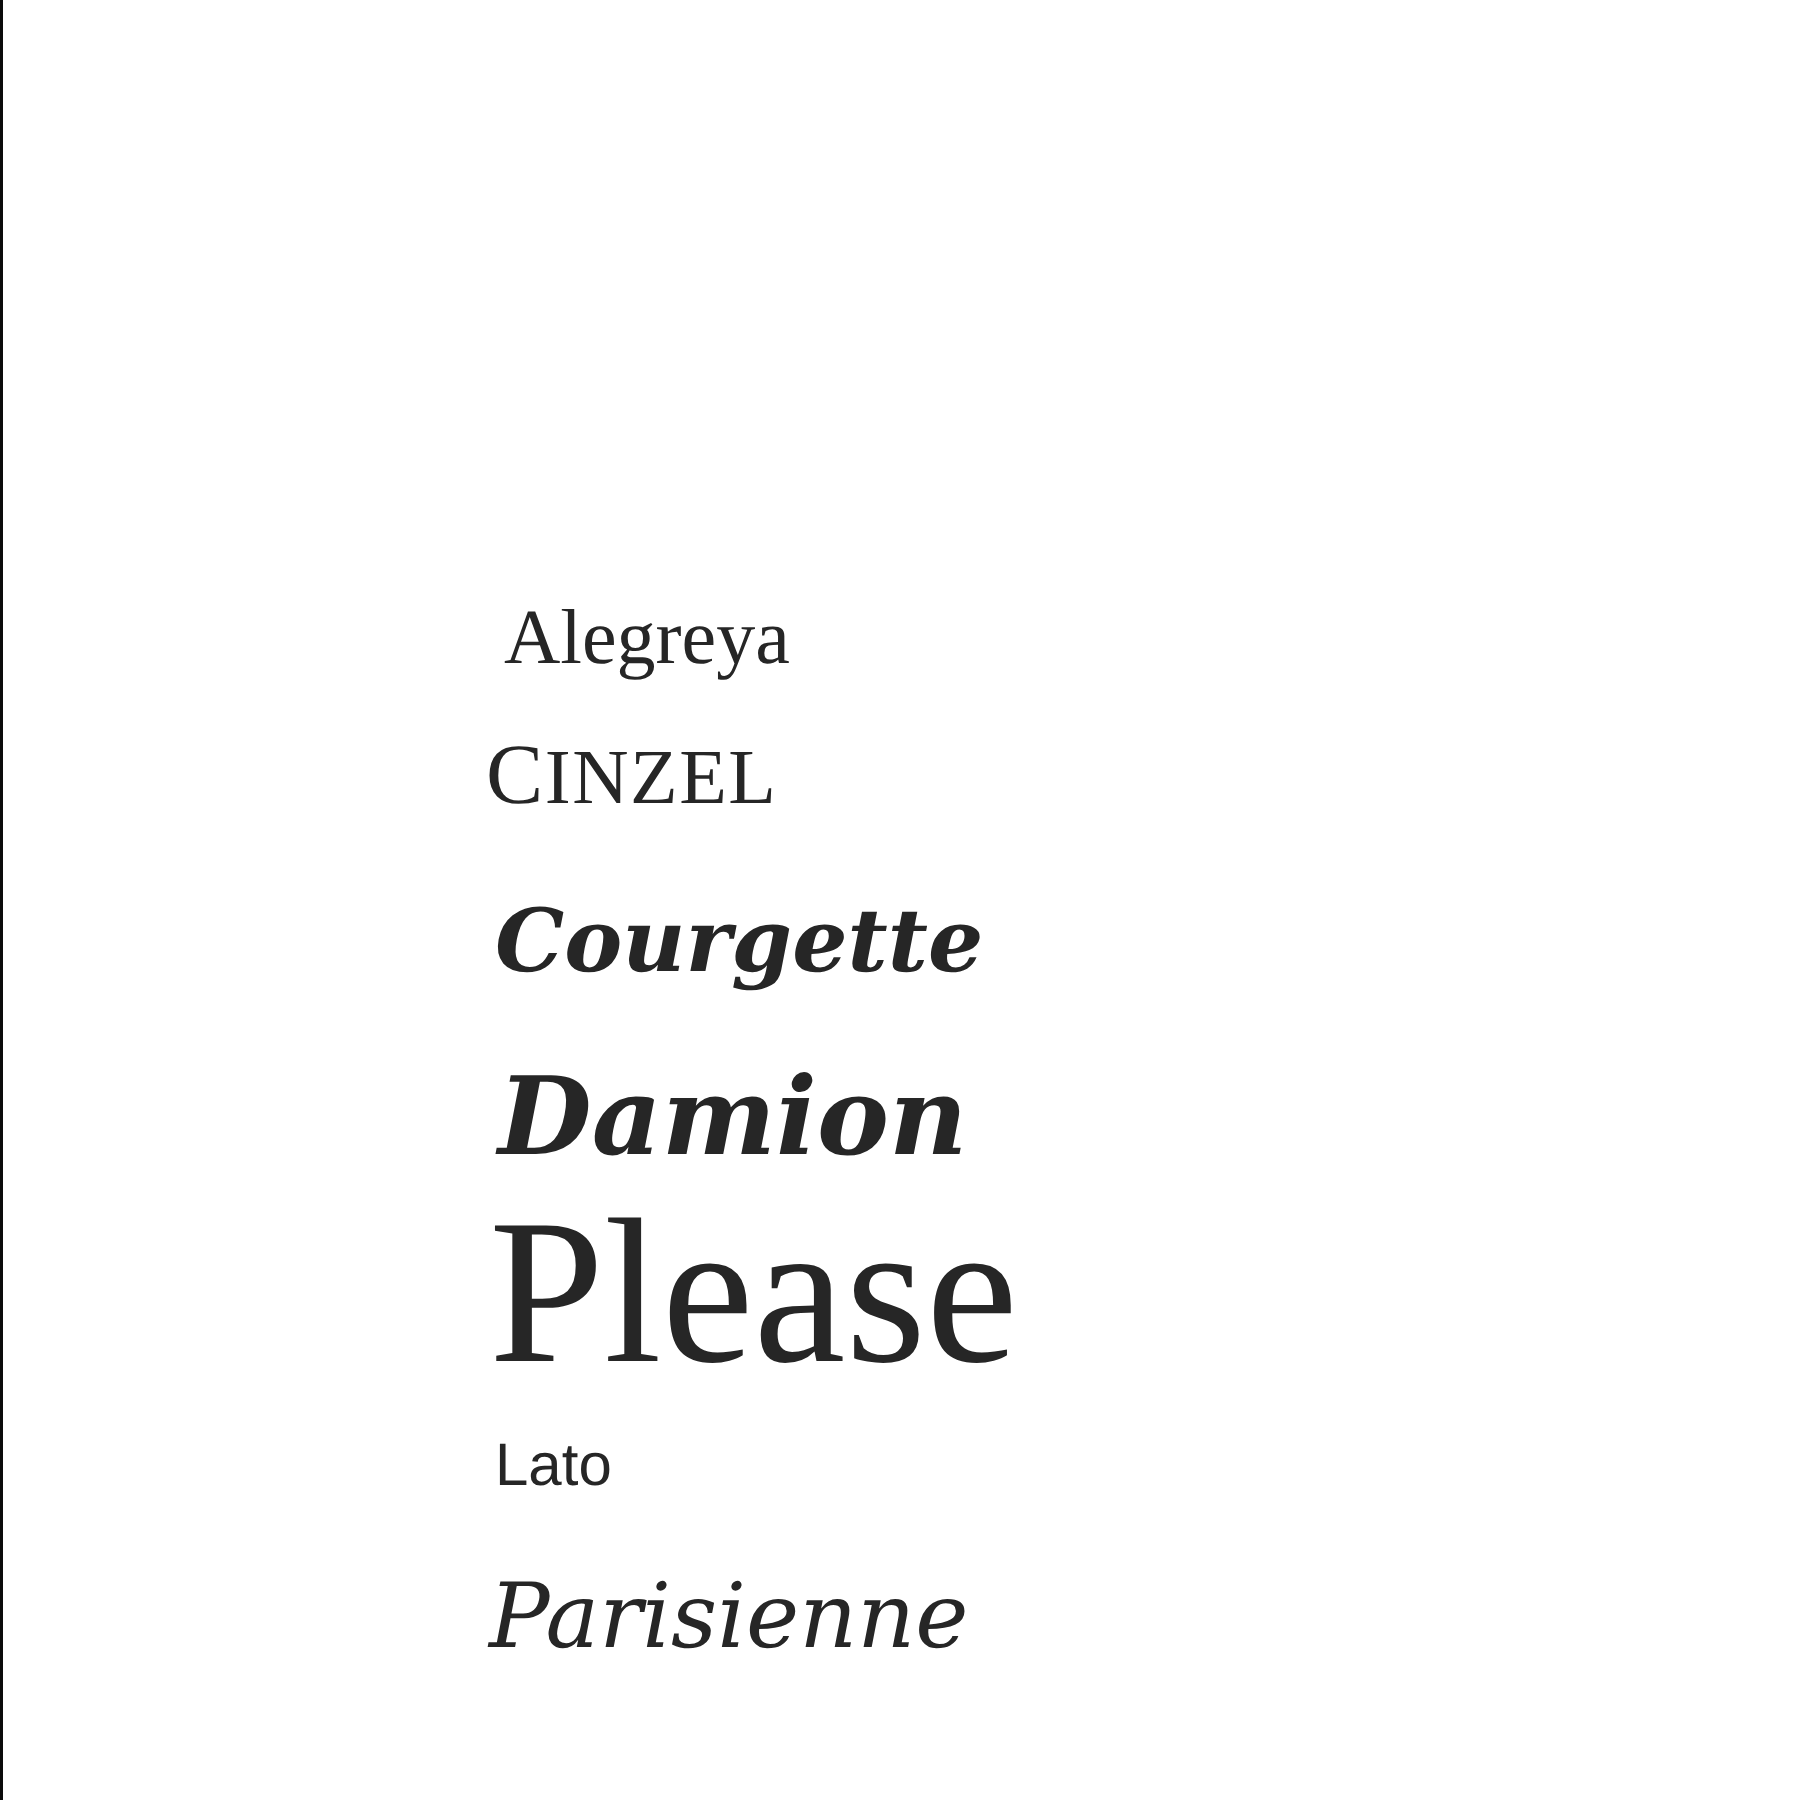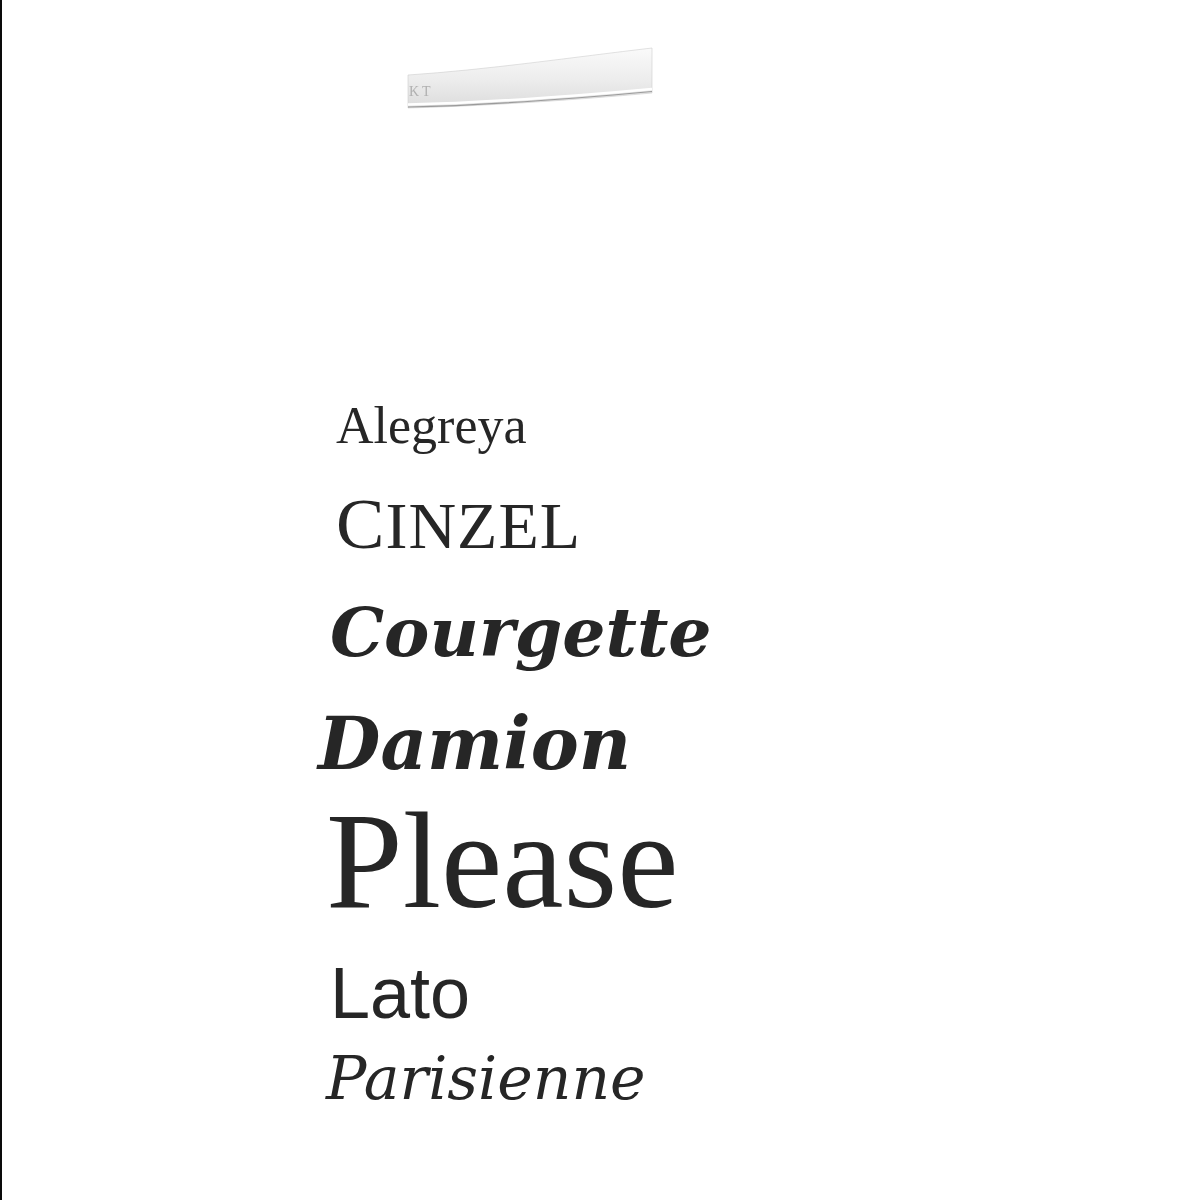--- a/index.html
+++ b/index.html
@@ -26,50 +26,35 @@
     color:var(--ink,#1d1d1d);
     white-space:pre-line;
   }
   .sample{
     position:absolute;
     line-height:1;
     color:var(--sample-ink,#262626);
     white-space:nowrap;
   }
   .f-alegreya{left:336px;top:400px;font-family:"Liberation Serif",serif;font-size:52px;}
-  .f-cinzel{left:336px;top:488px;font-family:"Liberation Serif",serif;font-size:66px;letter-spacing:1px;}
+  .f-cinzel{left:324px;top:488px;font-family:"Liberation Serif",serif;font-size:52px;letter-spacing:1px;}
   .f-cinzel::first-letter{font-size:1.1em;}
-  .f-courgette{left:330px;top:598px;font-family:"DejaVu Serif",serif;font-style:italic;font-weight:700;font-size:68px;}
-  .f-damion{left:318px;top:708px;font-family:"DejaVu Serif",serif;font-style:italic;font-weight:700;font-size:72px;}
+  .f-courgette{left:330px;top:598px;font-family:"DejaVu Serif",serif;font-style:italic;font-weight:700;font-size:58px;}
+  .f-damion{left:332px;top:708px;font-family:"DejaVu Serif",serif;font-style:italic;font-weight:700;font-size:72px;}
   .f-georgia{left:326px;top:792px;font-family:"Liberation Serif",serif;font-size:138px;}
-  .f-lato{left:330px;top:957px;font-family:"Liberation Sans",sans-serif;font-size:72px;}
+  .f-lato{left:330px;top:957px;font-family:"Liberation Sans",sans-serif;font-size:40px;}
   .f-parisienne{left:326px;top:1048px;font-family:"DejaVu Serif",serif;font-style:italic;font-weight:400;font-size:60px;}
 </style>
 </head>
 <body>
 
 <div class="canvas">
 
   <div class="left-border"></div>
 
-  <div class="jewel">
-    <svg width="250" height="70" viewBox="0 0 250 70">
-      <defs>
-        <linearGradient id="metal" x1="0" y1="0" x2="0" y2="1">
-          <stop offset="0" stop-color="#fafafa"></stop>
-          <stop offset="0.55" stop-color="#ececec"></stop>
-          <stop offset="1" stop-color="#dcdcdc"></stop>
-        </linearGradient>
-      </defs>
-      <path d="M 3,30 C 80,25 170,12 247,3 L 247,48 C 170,55 80,61 3,63 Z" fill="url(#metal)" stroke="#cfcfcf" stroke-width="0.6"></path>
-      <path d="M 3,59.5 C 80,58 170,51 247,44" fill="none" stroke-width="2.4" stroke="#ffffff"></path>
-      <path d="M 3,62 C 80,60.5 170,53.5 247,46.5" fill="none" stroke-width="1.2" stroke="#9b9b9b"></path>
-      <text x="4" y="51" font-size="14" letter-spacing="3" font-family="Liberation Serif, serif" fill="#b0b0b0">KT</text>
-    </svg>
-  </div>
 
 
   <div>
     <div class="sample f-alegreya">Alegreya</div>
     <div class="sample f-cinzel">CINZEL</div>
     <div class="sample f-courgette">Courgette</div>
     <div class="sample f-damion">Damion</div>
     <div class="sample f-georgia">Please</div>
     <div class="sample f-lato">Lato</div>
     <div class="sample f-parisienne">Parisienne</div>

